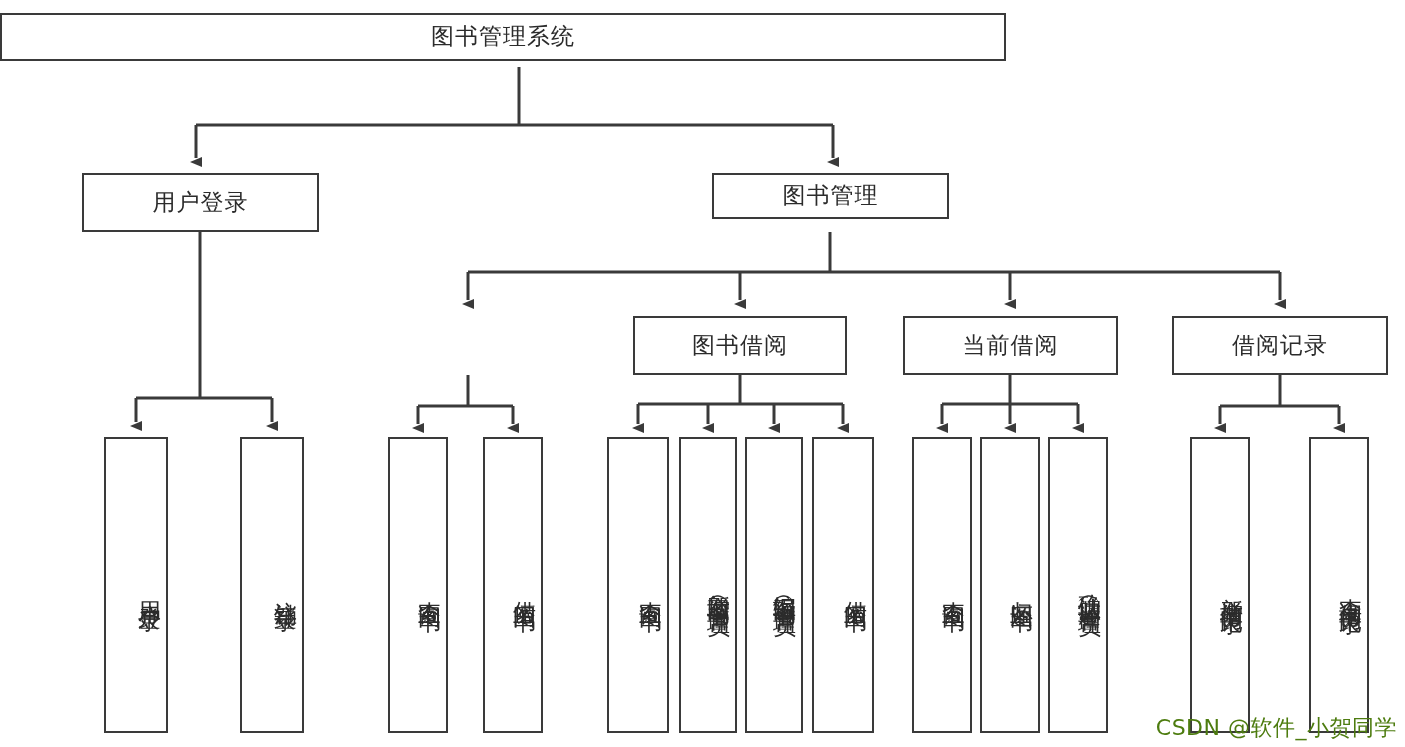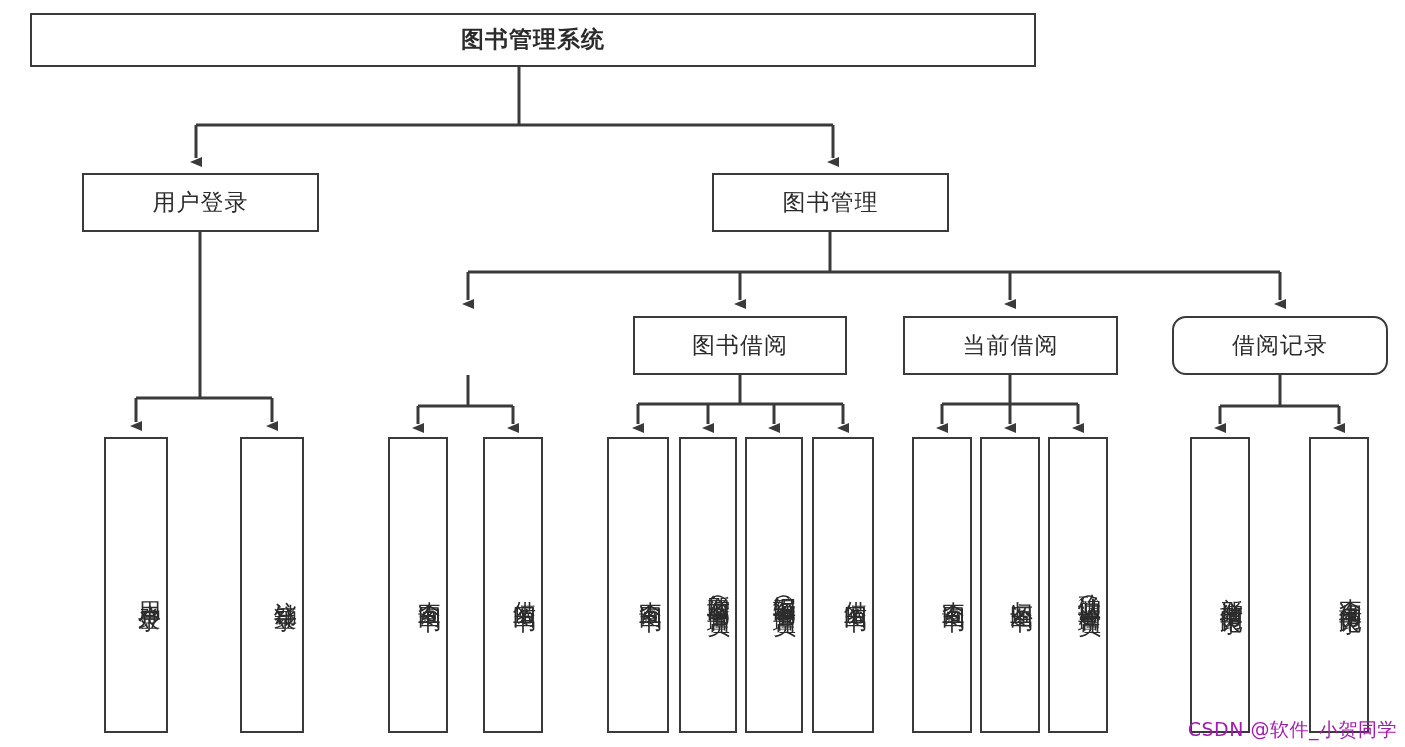--- a/index.html
+++ b/index.html
@@ -52,22 +52,22 @@
   }
   .node.vert .lbl {
     writing-mode: vertical-rl;
     text-orientation: upright;
     white-space: nowrap;
   }
   #watermark {
     position: absolute;
     right: 8px;
     bottom: 4px;
-    font-size: 19px;
-    color: #a21caf;
+    font-size: 22px;
+    color: #4d7c0f;
     letter-spacing: 0.5px;
     white-space: nowrap;
     font-family: "DejaVu Sans", "Liberation Sans", sans-serif;
   }
 </style>
 </head>
 <body>
 
 <div id="canvas">
 
@@ -114,38 +114,38 @@
       <path d="M1010,404 L1010,424" marker-end="url(#arr)"></path>
       <path d="M1078,404 L1078,424" marker-end="url(#arr)"></path>
 
       <path d="M1280,375 L1280,406"></path>
       <path d="M1220,406 L1339,406"></path>
       <path d="M1220,406 L1220,424" marker-end="url(#arr)"></path>
       <path d="M1339,406 L1339,424" marker-end="url(#arr)"></path>
     </g>
   </svg>
 
-  <div class="node horiz" style="left:30px; top:13px; width:1006px; height:54px;font-weight:bold;">
+  <div class="node horiz" style="left:0; top:13px; width:1006px; height:48px;">
     <span class="lbl">图书管理系统</span>
   </div>
 
   <div class="node horiz" style="left:82px; top:173px; width:237px; height:59px;">
     <span class="lbl">用户登录</span>
   </div>
-  <div class="node horiz" style="left:712px; top:173px; width:237px; height:59px;text-align:center;">
+  <div class="node horiz" style="left:712px; top:173px; width:237px; height:46px;text-align:center;">
     <span class="lbl">图书管理</span>
   </div>
 
   <div class="node horiz" style="left:633px; top:316px; width:214px; height:59px;">
     <span class="lbl">图书借阅</span>
   </div>
   <div class="node horiz" style="left:903px; top:316px; width:215px; height:59px;justify-content:center;">
     <span class="lbl">当前借阅</span>
   </div>
-  <div class="node horiz" style="left:1172px; top:316px; width:216px; height:59px;border-radius:14px;">
+  <div class="node horiz" style="left:1172px; top:316px; width:216px; height:59px;">
     <span class="lbl">借阅记录</span>
   </div>
 
   <div class="node vert" style="left:104px; top:437px; width:64px; height:296px;">
     <span class="lbl">用户登录</span>
   </div>
   <div class="node vert" style="left:240px; top:437px; width:64px; height:296px;">
     <span class="lbl">注销登录</span>
   </div>
 

